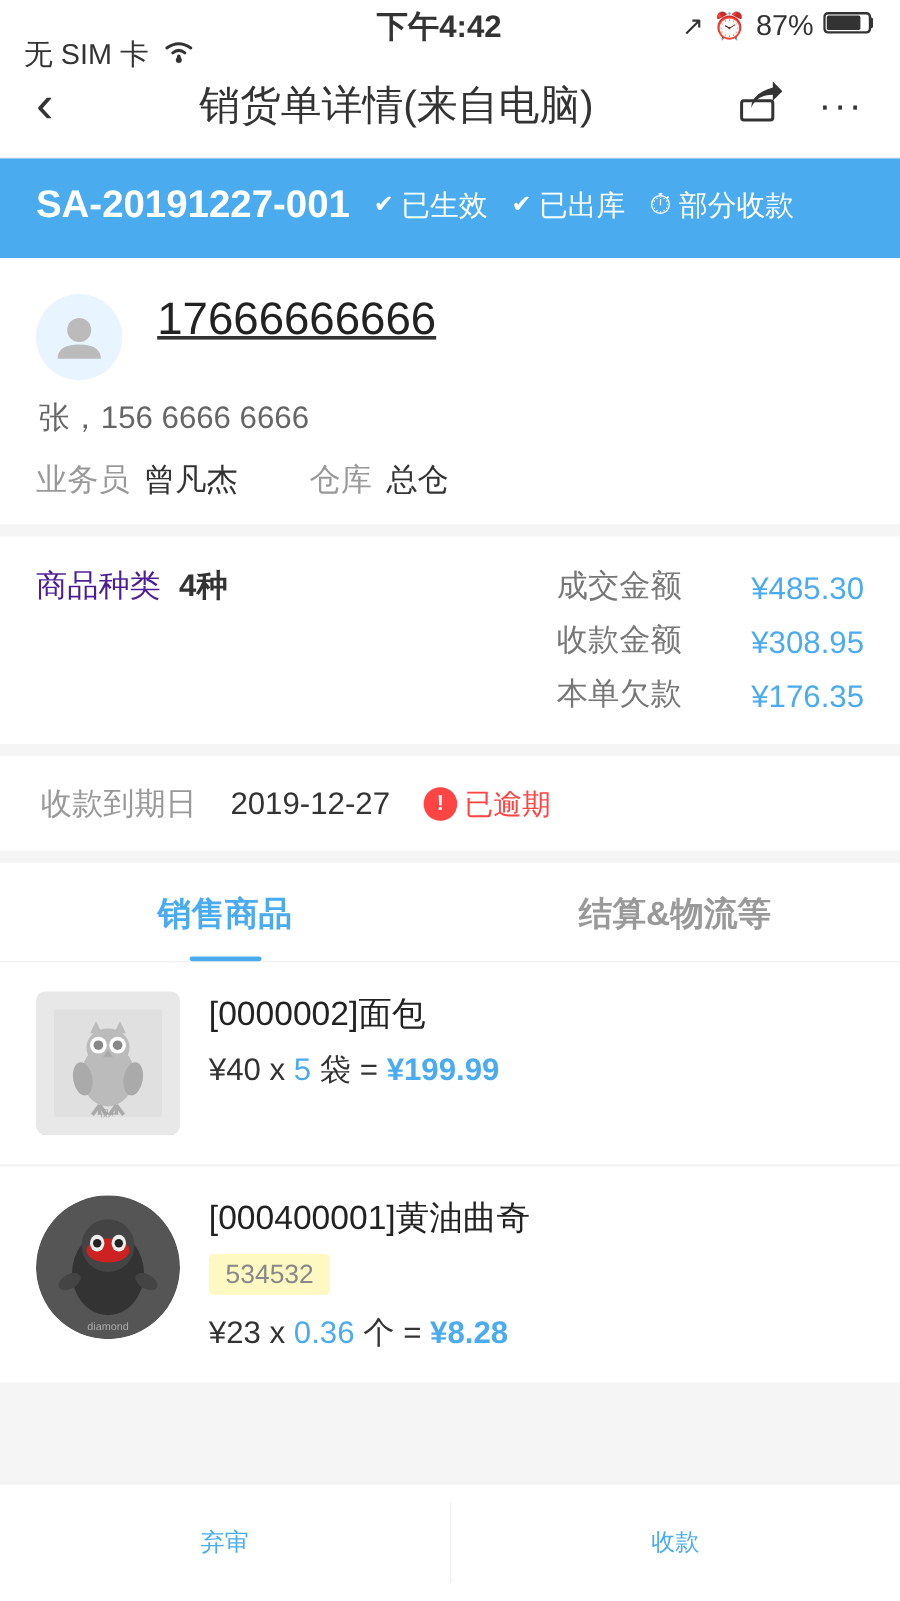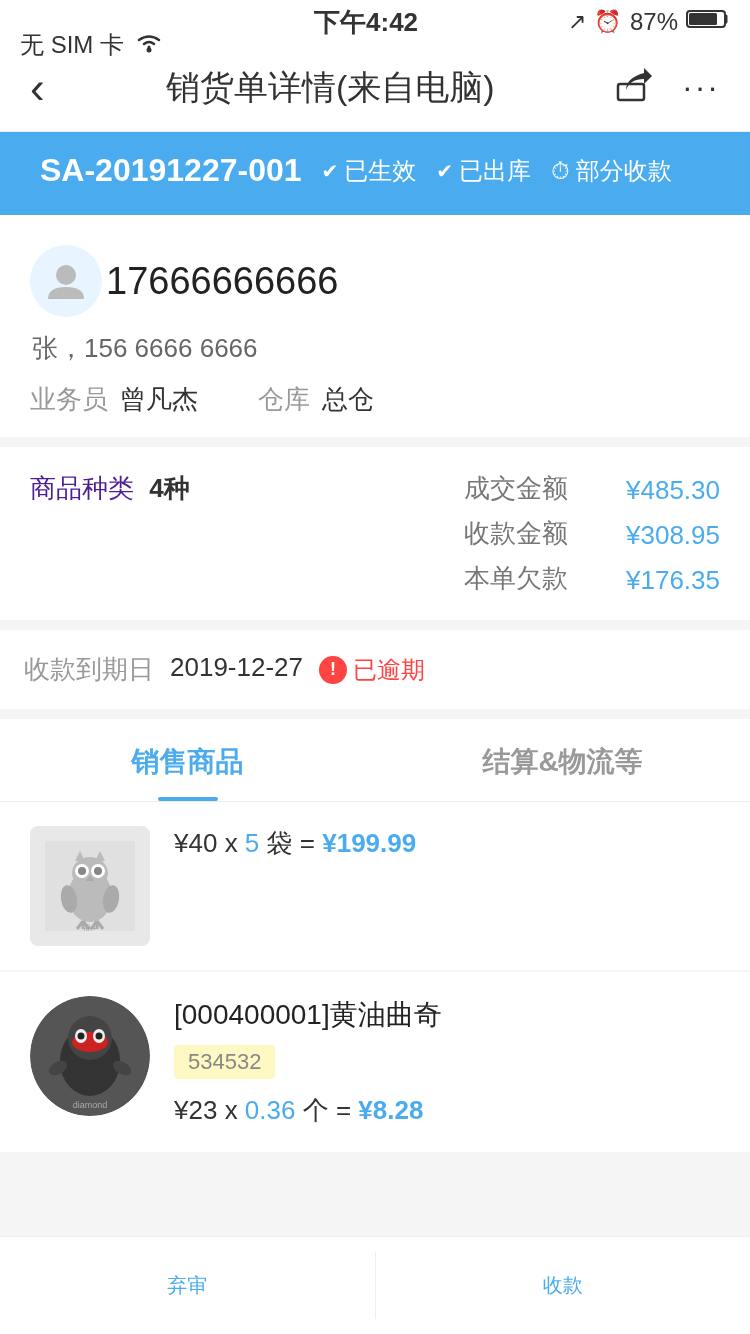--- a/index.html
+++ b/index.html
@@ -38,21 +38,21 @@
       padding: 0 30px;
       border-bottom: 1px solid #eee;
     }
     .nav-back { font-size: 36px; color: #333; cursor: pointer; }
     .nav-title { font-size: 34px; font-weight: 500; color: #333; }
     .nav-actions { display: flex; align-items: center; gap: 30px; }
 
     
     .header-banner {
       background: #4AACEF;
-      padding: 20px 40px 16px;
+      padding: 20px 30px 16px;
     }
     .banner-row1 {
       display: flex;
       align-items: center;
       gap: 20px;
       margin-bottom: 10px;
     }
     .order-id {
       font-size: 32px;
       font-weight: 700;
@@ -73,23 +73,23 @@
     }
 
     
     .customer-section {
       background: #fff;
       padding: 30px 30px 20px;
       margin-bottom: 10px;
     }
     .customer-row {
       display: flex;
-      align-items: center;
-      gap: 4px;
+      gap: 29px;
       margin-bottom: 14px;
+      text-decoration: underline;
     }
     .avatar {
       width: 72px;
       height: 72px;
       border-radius: 50%;
       background: #e8f4ff;
       display: flex;
       align-items: center;
       justify-content: center;
       flex-shrink: 0;
@@ -130,24 +130,25 @@
     .summary-left .label { color: #4c1d95; }
     .summary-left .value { color: #333; font-weight: 600; margin-left: 8px; }
     .summary-right { display: flex; flex-direction: column; gap: 10px; text-align: right; }
     .summary-item { display: flex; justify-content: flex-end; align-items: flex-end; gap: 32px; font-size: 26px; }
     .summary-item-label { color: #777; }
     .summary-item-value { color: #4AACEF; font-weight: 500; min-width: 120px; text-align: right; }
 
     
     .due-section {
       background: #fff;
-      padding: 22px 24px;
+      padding: 22px 34px;
       margin-bottom: 10px;
       display: flex;
-      gap: 16px;
+      align-items: center;
+      gap: 28px;
       font-size: 26px;
       color: #555;
     }
     .due-label { color: #999; }
     .due-date { color: #333; }
     .overdue-badge {
       display: inline-flex;
       align-items: center;
       gap: 6px;
       color: #FF4444;
@@ -423,20 +424,23 @@
           <line x1="38" y1="80" x2="44" y2="88" stroke="#aaa" stroke-width="3"></line>
           <line x1="52" y1="80" x2="46" y2="88" stroke="#aaa" stroke-width="3"></line>
           <line x1="52" y1="80" x2="52" y2="88" stroke="#aaa" stroke-width="3"></line>
           <line x1="52" y1="80" x2="58" y2="88" stroke="#aaa" stroke-width="3"></line>
 
           <text x="45" y="90" text-anchor="middle" font-size="8" fill="#999">品+</text>
         </svg>
       </div>
     </div>
     <div class="product-info">
+      <div class="product-name">
+        <span>[0000002]面包</span>
+      </div>
       <div class="product-price">
         <span>¥40</span>
         <span> x </span>
         <span class="qty">5</span>
         <span>袋</span>
         <span> = </span>
         <span class="total">¥199.99</span>
       </div>
     </div>
   </div>

